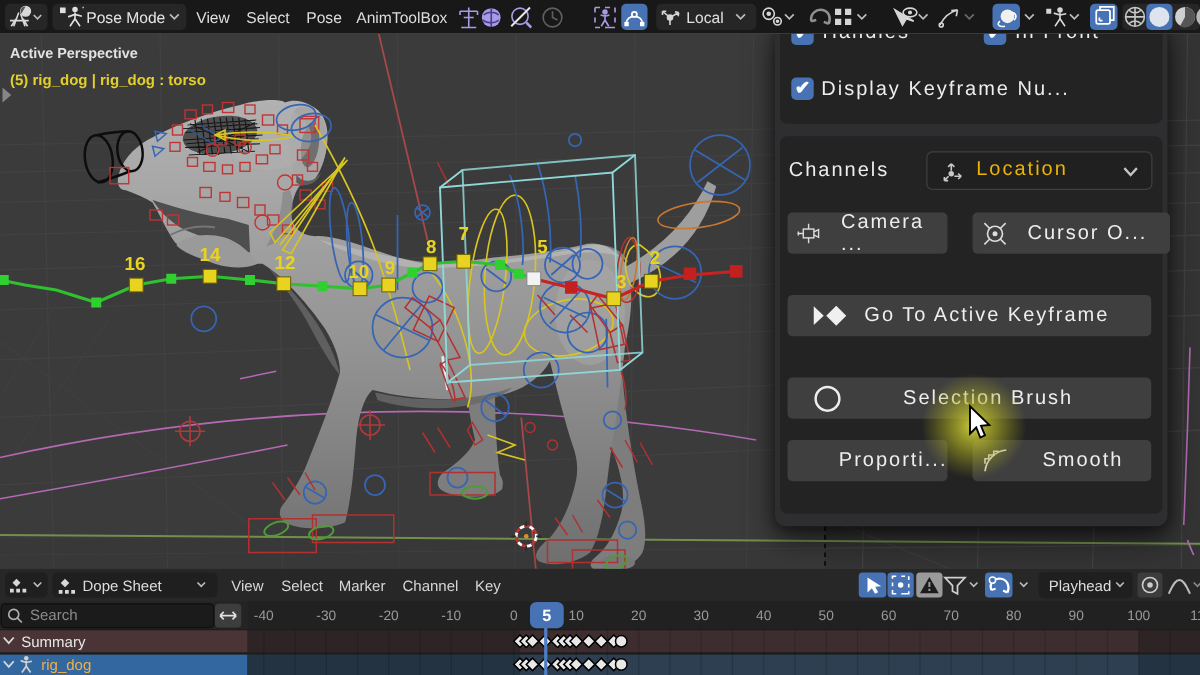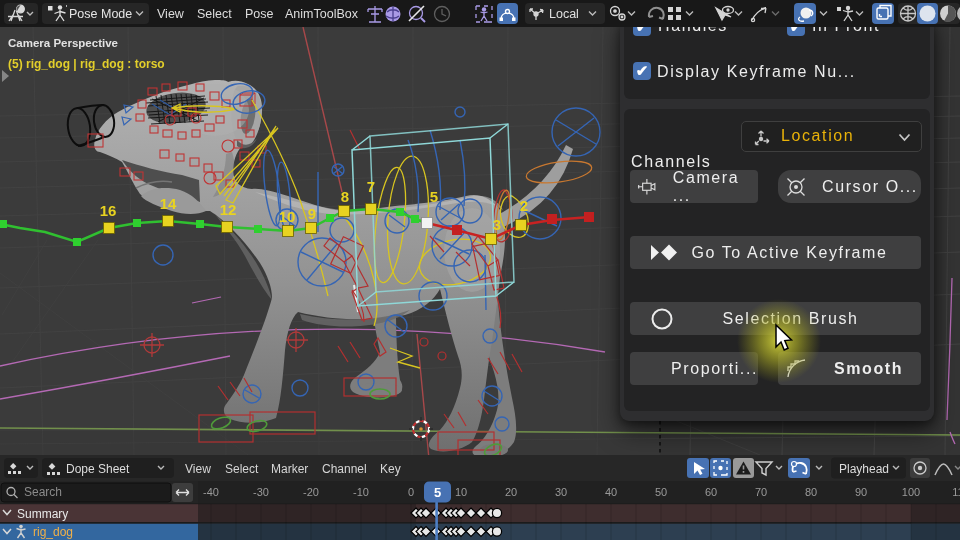--- a/index.html
+++ b/index.html
@@ -346,21 +346,21 @@
       <circle cx="421" cy="429" r="8" fill="none" stroke="#c03030" stroke-width="2.2" stroke-dasharray="4 4" stroke-dashoffset="4"></circle>
       <path d="M421,417 V421 M421,437 V441 M409,429 H413 M429,429 H433" stroke="#2a2a2a" stroke-width="1.4"></path>
       <circle cx="421" cy="429" r="1.8" fill="#d89030"></circle>
     </g>
 
     <path d="M660,421 V455" stroke="#101010" stroke-width="1.6" stroke-dasharray="3.5 3.5"></path>
 
     <path d="M2,70 L9,76 L2,82 Z" fill="#9a9a9a" opacity="0.8"></path>
   </svg>
 
-  <div id="vplabel1">Camera Perspective</div>
+  <div id="vplabel1">Active Perspective</div>
   <div id="vplabel2">(5) rig_dog | rig_dog : torso</div>
 
   <div id="topbar">
   <svg width="960" height="27" viewBox="0 0 960 27">
     <rect width="960" height="27" fill="#181818"></rect>
 
     <rect x="4" y="3" width="34" height="21" rx="4" fill="#262626"></rect>
     <g stroke="#d8d8d8" stroke-width="1.3" fill="none">
       <path d="M8,16.5 L23,16.5 M11,21 L15,10 M20,21 L16.5,11 M9,21 L13,15 M22,21 L18.5,15"></path>
       <circle cx="20.5" cy="9" r="3.8" fill="#d8d8d8"></circle>
@@ -489,21 +489,21 @@
     <div class="pbox" style="top:91px; height:302px;"></div>
 
     <div class="chk" style="left:13px; top:0px;">✔</div>
     <div class="plabel" style="left:38px; top:-1px;">Handles</div>
     <div class="chk" style="left:167px; top:0px;">✔</div>
     <div class="plabel" style="left:192px; top:-1px;">In Front</div>
 
     <div class="chk" style="left:13px; top:44px;">✔</div>
     <div class="plabel" style="left:37px; top:45px;text-align:center;">Display Keyframe Nu...</div>
 
-    <div class="plabel" style="left:11px; top:110px;margin-top:25px;">Channels</div>
+    <div class="plabel" style="left:11px; top:110px;">Channels</div>
     <div style="position:absolute; left:121px; top:103px; width:181px; height:31px;
          background:#202020; border:1px solid #3f3f3f; border-radius:5px;">
       <svg style="position:absolute; left:12px; top:6px;" width="19" height="19" viewBox="0 0 19 19">
         <g stroke="#c9c9c9" stroke-width="1.3" fill="none">
           <circle cx="7" cy="11" r="2.2" fill="#c9c9c9" stroke="none"></circle>
           <path d="M7,8.5 L7,3 M7,3 L4.5,5.5 M7,3 L9.5,5.5"></path>
           <path d="M4.8,13 L1.5,16.5 M1.5,16.5 L1.5,13.5 M1.5,16.5 L4.5,16.5"></path>
           <path d="M9.5,12 L15,12 M15,12 L12.5,9.8 M15,12 L12.5,14.2" transform="translate(0,1)"></path>
         </g>
       </svg>
@@ -516,21 +516,21 @@
     <div class="pbtn" style="left:10px; top:152px; width:128px;">
       <svg style="margin-left:7px;" width="21" height="20" viewBox="0 0 21 20">
         <g stroke="#dcdcdc" stroke-width="1.2" fill="none">
           <rect x="6" y="6" width="9" height="7.5"></rect>
           <path d="M15,8.5 L19,6.5 L19,13 L15,11"></path>
           <path d="M10.5,6 L10.5,1.5 M10.5,13.5 L10.5,18 M6,9.75 L1,9.75 M1.8,8 L1.8,11.5"></path>
         </g>
       </svg>
       <span style="margin-left:3px;">Camera ...</span>
     </div>
-    <div class="pbtn" style="left:158px; top:152px; width:143px;border-radius:13px;">
+    <div class="pbtn" style="left:158px; top:152px; width:158px;">
       <svg style="margin-left:7px;" width="22" height="22" viewBox="0 0 22 22">
         <g stroke="#dcdcdc" stroke-width="1.3" fill="none">
           <circle cx="11" cy="11" r="6"></circle>
           <circle cx="11" cy="11" r="2" fill="#dcdcdc" stroke="none"></circle>
           <path d="M6.8,6.8 L2.5,2.5 M15.2,6.8 L19.5,2.5 M6.8,15.2 L2.5,19.5 M15.2,15.2 L19.5,19.5"></path>
         </g>
       </svg>
       <span style="margin-left:2px;">Cursor O...</span>
     </div>
 
@@ -556,21 +556,21 @@
       </svg>
       <span style="margin-left:20px;">Proporti...</span>
     </div>
     <div class="pbtn" style="left:158px; top:334px; width:143px;">
       <svg style="margin-left:8px;" width="21" height="21" viewBox="0 0 21 21">
         <g stroke="#e0e0e0" stroke-width="1.3" fill="none">
           <path d="M2,19 C3,10 10,3 19,2"></path>
           <path d="M2,13 L2,9 L5,9 L5,6 L9,6 L9,3 L13,3"></path>
         </g>
       </svg>
-      <span style="margin-left:14px;font-weight:bold;">Smooth</span>
+      <span style="margin-left:14px;">Smooth</span>
     </div>
   </div>
 
   <svg class="abs" style="left:699px; top:259px; z-index:35;" width="160" height="160" viewBox="0 0 160 160">
     <defs>
       <radialGradient id="glow2" cx="0.5" cy="0.5" r="0.5">
         <stop offset="0" stop-color="#d6d640" stop-opacity="0.95"></stop>
         <stop offset="0.45" stop-color="#b4b424" stop-opacity="0.6"></stop>
         <stop offset="1" stop-color="#a0a018" stop-opacity="0"></stop>
       </radialGradient>

